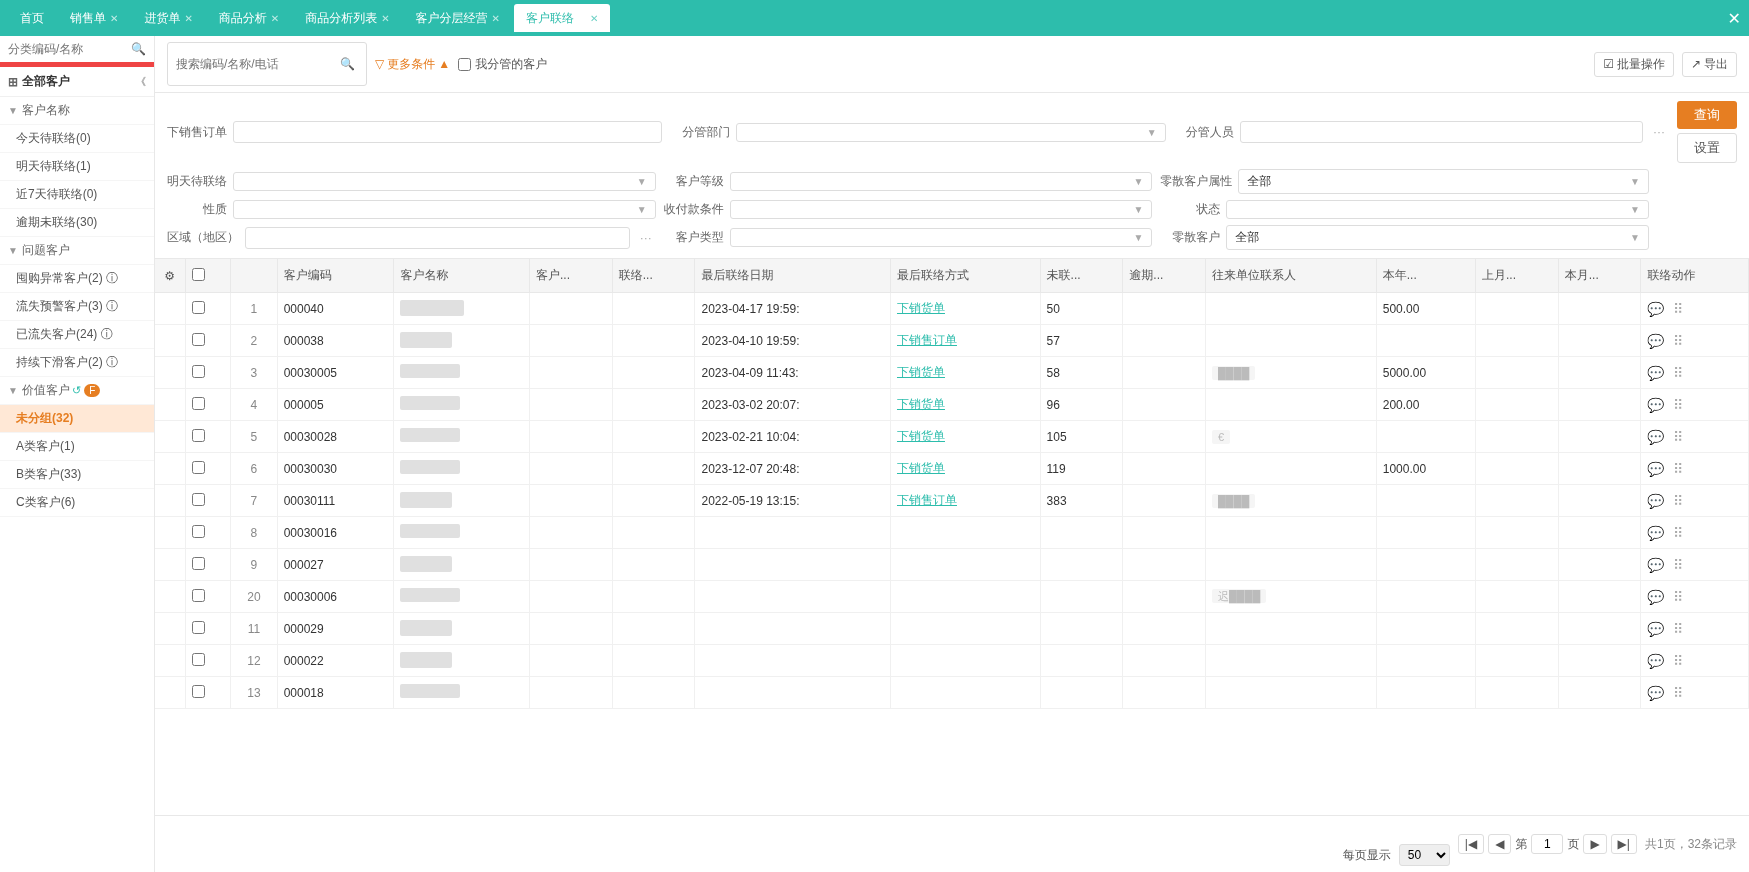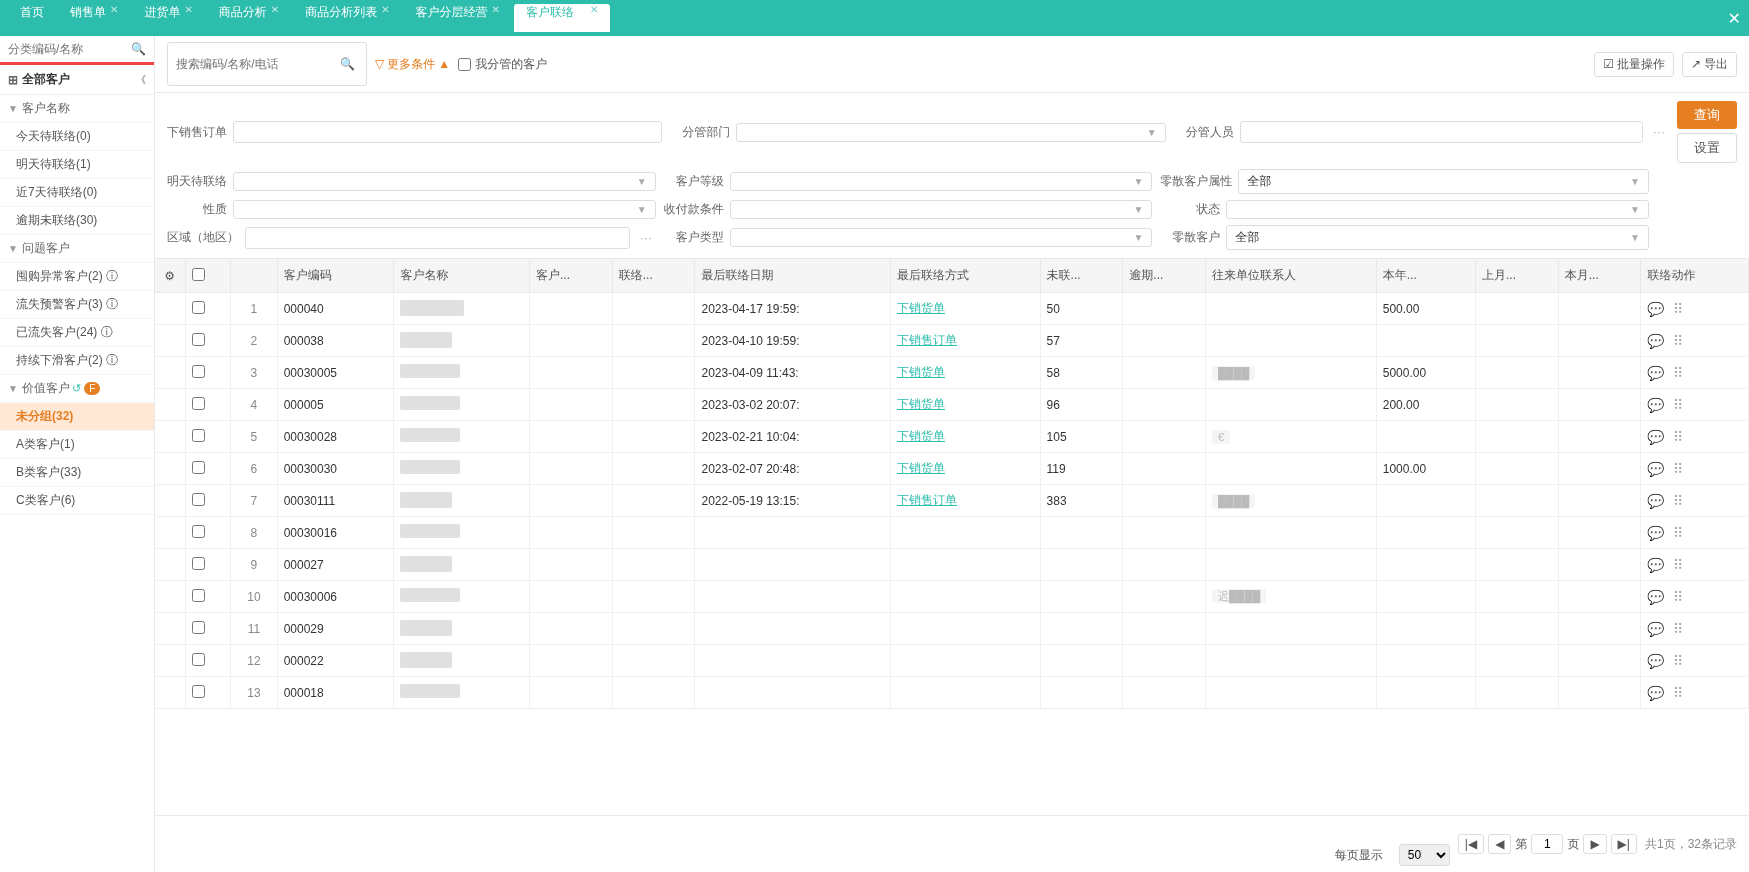--- a/index.html
+++ b/index.html
@@ -3,37 +3,37 @@
   <meta charset="utf-8">
   <style>
     * { box-sizing: border-box; margin: 0; padding: 0; font-family: 'Microsoft YaHei', Arial, sans-serif; font-size: 12px; }
     body { background: #f5f5f5; overflow: hidden; width: 1749px; height: 872px; }
 
     
     .top-nav {
       display: flex; align-items: center; background: #2dbdac; height: 36px; padding: 0 8px; gap: 2px;
     }
     .nav-tab {
-      display: flex; align-items: flex-start; padding: 0 12px; height: 28px; color: #fff; cursor: pointer;
+      display: flex; align-items: center; padding: 0 12px; height: 28px; color: #fff; cursor: pointer;
       border-radius: 3px 3px 0 0; font-size: 13px; white-space: nowrap; gap: 4px;
     }
     .nav-tab.active { background: #fff; color: #2dbdac; gap: 16px; }
     .nav-tab .close-x { font-size: 10px; opacity: 0.7; cursor: pointer; }
     .nav-close-all { margin-left: auto; color: #fff; cursor: pointer; font-size: 16px; }
 
     
     .main-layout { display: flex; height: calc(872px - 36px); }
 
     
     .sidebar {
       width: 155px; background: #fff; border-right: 1px solid #e8e8e8; overflow-y: auto;
       display: flex; flex-direction: column;
     }
     .sidebar-search {
-      display: flex; align-items: center; padding: 6px 8px; border-bottom: 3px solid #ef4444; gap: 4px;
+      display: flex; align-items: center; padding: 6px 8px; border-bottom: 5px solid #ef4444; gap: 4px;
     }
     .sidebar-search input {
       border: none; outline: none; font-size: 12px; color: #666; width: 100%; background: transparent;
     }
     .sidebar-search-icon { color: #aaa; cursor: pointer; }
 
     .sidebar-section-header {
       display: flex; align-items: center; padding: 6px 8px; font-weight: bold; color: #333;
       font-size: 12px; cursor: pointer; border-bottom: 1px solid #f0f0f0;
     }
@@ -126,21 +126,21 @@
     .action-icons { display: flex; gap: 8px; align-items: center; }
     .action-icon { color: #aaa; cursor: pointer; font-size: 14px; }
     th.settings-col { width: 30px; text-align: center; }
     td.num-col { text-align: center; color: #888; }
 
     
     .table-footer {
       background: #fff; border-top: 1px solid #e8e8e8; padding: 6px 12px;
       display: flex; align-items: center; justify-content: flex-end; gap: 8px; color: #555;
     }
-    .footer-page-size { display: flex; align-items: center; gap: 16px; margin-top: 22px; }
+    .footer-page-size { display: flex; align-items: center; gap: 8px; margin-top: 22px; }
     .footer-page-size select { border: 1px solid #ddd; border-radius: 3px; padding: 2px 4px; font-size: 12px; }
     .footer-nav { display: flex; align-items: center; gap: 4px; }
     .footer-nav button {
       border: 1px solid #ddd; background: #fff; border-radius: 3px; padding: 2px 6px;
       cursor: pointer; color: #555; font-size: 12px;
     }
     .footer-nav button:disabled { color: #ccc; cursor: default; }
     .footer-info { color: #888; }
 
     
@@ -497,21 +497,21 @@
     </td>
   </tr>
               <tr>
     <td class="num-col"></td>
     <td><input type="checkbox" style=""></td>
     <td class="num-col">6</td>
     <td>00030030</td>
     <td><span style="background:#e0e0e0;height:14px;display:inline-block;width:60px;border-radius:2px;"></span></td>
     <td></td>
     <td></td>
-    <td>2023-02-07 20:48:</td>
+    <td>2023-12-07 20:48:</td>
     <td><span class="cell-link">下销货单</span></td>
     <td>119</td>
     <td></td>
     <td></td>
     <td>1000.00</td>
     <td></td>
     <td></td>
     <td>
       <div class="action-icons">
         <span class="action-icon">💬</span>
@@ -584,21 +584,21 @@
     <td>
       <div class="action-icons">
         <span class="action-icon">💬</span>
         <span class="action-icon">⠿</span>
       </div>
     </td>
   </tr>
               <tr>
     <td class="num-col"></td>
     <td><input type="checkbox" style=""></td>
-    <td class="num-col">10</td>
+    <td class="num-col">20</td>
     <td>00030006</td>
     <td><span style="background:#e0e0e0;height:14px;display:inline-block;width:60px;border-radius:2px;"></span></td>
     <td></td>
     <td></td>
     <td></td>
     <td></td>
     <td></td>
     <td></td>
     <td><span class="cell-gray">迟████</span></td>
     <td></td>

